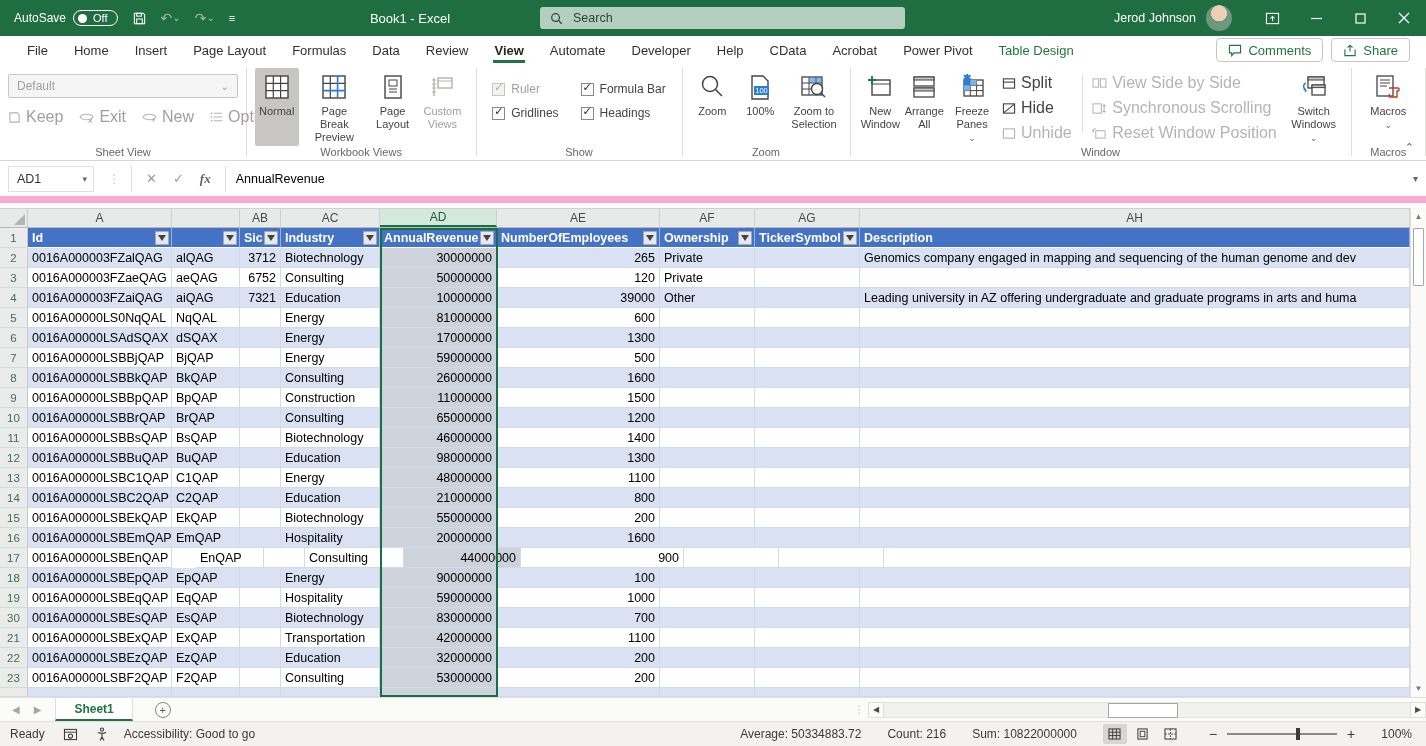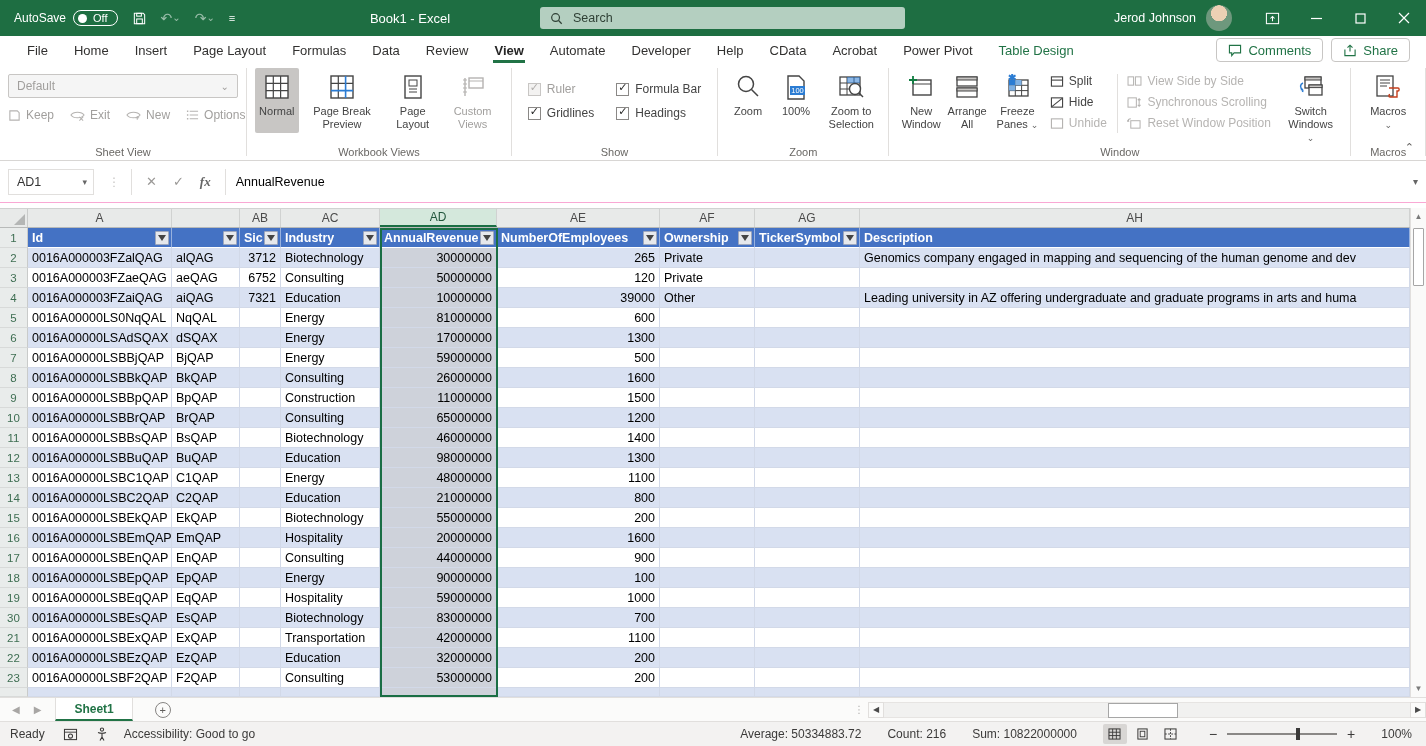--- a/index.html
+++ b/index.html
@@ -42,21 +42,21 @@
   .ribbon{position:absolute;top:64px;left:0;width:100%;height:97px;background:#fff;border-bottom:1px solid #d8d6d4;display:flex;}
   .rgroup{position:relative;padding:4px 8px 16px 8px;display:flex;align-items:flex-start;}
   .glabel{position:absolute;left:0;right:0;bottom:2px;text-align:center;font-size:11px;color:#696764;white-space:nowrap;}
   .gsep{width:1px;background:#e1dfdd;margin:4px 0 4px 0;}
   .bigbtn{display:flex;flex-direction:column;align-items:center;justify-content:flex-start;min-width:44px;
           padding:4px 5px 2px 5px;font-size:11px;line-height:13px;color:#444;text-align:center;border-radius:2px;}
   .bigbtn .bicon{height:30px;display:flex;align-items:center;justify-content:center;margin-bottom:3px;}
   .bigbtn.selected{background:#c8c6c4;}
   .bigbtn.disabled{color:#a19f9d;}
   .chev{font-size:9px;color:#666;}
-  .sbtn{display:flex;align-items:center;gap:5px;font-size:12px;color:#a19f9d;white-space:nowrap;}
+  .sbtn{display:flex;align-items:center;gap:5px;font-size:16px;color:#a19f9d;white-space:nowrap;}
   .sbtn .si{display:flex;}
   
   .svwrap{display:flex;flex-direction:column;gap:10px;width:230px;padding-top:6px;}
   .sv-select{height:24px;border:1px solid #c8c6c4;background:#f5f5f5;color:#a19f9d;font-size:12px;
              display:flex;align-items:center;padding:0 8px;border-radius:2px;}
   .sv-select .sel-chev{margin-left:auto;color:#a19f9d;font-size:10px;}
   .sv-btns{display:flex;gap:16px;}
   
   .show-grid{display:grid;grid-template-columns:auto auto;gap:10px 22px;padding:14px 8px 0 8px;}
   .cbrow{display:flex;align-items:center;gap:6px;font-size:12px;color:#444;white-space:nowrap;}
@@ -65,21 +65,21 @@
   .cb.checked::after{content:"✓";position:absolute;left:1px;top:-3px;font-size:11px;color:#1f1f1f;}
   .cb.dim{border-color:#c8c6c4;background:#f3f2f1;}
   .cb.dim::after{color:#b0aeac;}
   
   .wcol{display:flex;flex-direction:column;gap:7px;padding:6px 4px 0 4px;}
   .wcol .sbtn{color:#444;}
   .wcol .sbtn.disabled{color:#b6b4b2;}
   .collapse{position:absolute;right:12px;bottom:6px;color:#605e5c;font-size:11px;}
 
   
-  .fbar{position:absolute;top:161px;left:0;width:100%;height:42px;background:#fff;border-bottom:1px solid #f9a8d4;
+  .fbar{position:absolute;top:161px;left:0;width:100%;height:42px;background:#fff;border-bottom:7px solid #f9a8d4;
         display:flex;align-items:center;}
   .namebox{width:86px;height:26px;margin-left:8px;border:1px solid #e1dfdd;display:flex;align-items:center;
            padding-left:8px;font-size:12.5px;color:#333;}
   .nb-chev{margin-left:auto;margin-right:6px;font-size:9px;color:#666;}
   .fdots{color:#c8c6c4;font-size:12px;margin:0 10px 0 14px;letter-spacing:1px;}
   .fbtns{display:flex;align-items:center;gap:16px;padding:0 14px;height:26px;border-right:1px solid #e1dfdd;border-left:1px solid #e1dfdd;}
   .fbtn{color:#9a9896;font-size:13px;}
   .fx{font-style:italic;font-family:"Liberation Serif",serif;color:#666;font-weight:700;}
   .fcontent{flex:1;font-size:12.5px;color:#000;padding-left:10px;}
   .fexpand{color:#666;font-size:10px;padding-right:8px;}
@@ -808,21 +808,21 @@
         <div class="gcell" style="width: 99px;">Hospitality</div>
         <div class="gcell r adsel" style="width: 117px;">20000000</div>
         <div class="gcell r" style="width: 163px;">1600</div>
         <div class="gcell" style="width: 95px;"></div>
         <div class="gcell" style="width: 105px;"></div>
         <div class="gcell" style="width: 550px;"></div>
       </div>
       <div class="grow row-white">
         <div class="rnum">17</div>
         <div class="gcell" style="width: 144px;">0016A00000LSBEnQAP</div>
-        <div class="gcell" style="width: 68px;">EnQAP</div>
+        <div class="gcell" style="width: 68px; margin-left: 24px;">EnQAP</div>
         <div class="gcell r" style="width: 41px;"></div>
         <div class="gcell" style="width: 99px;">Consulting</div>
         <div class="gcell r adsel" style="width: 117px;">44000000</div>
         <div class="gcell r" style="width: 163px;">900</div>
         <div class="gcell" style="width: 95px;"></div>
         <div class="gcell" style="width: 105px;"></div>
         <div class="gcell" style="width: 550px;"></div>
       </div>
       <div class="grow row-blue">
         <div class="rnum">18</div>

